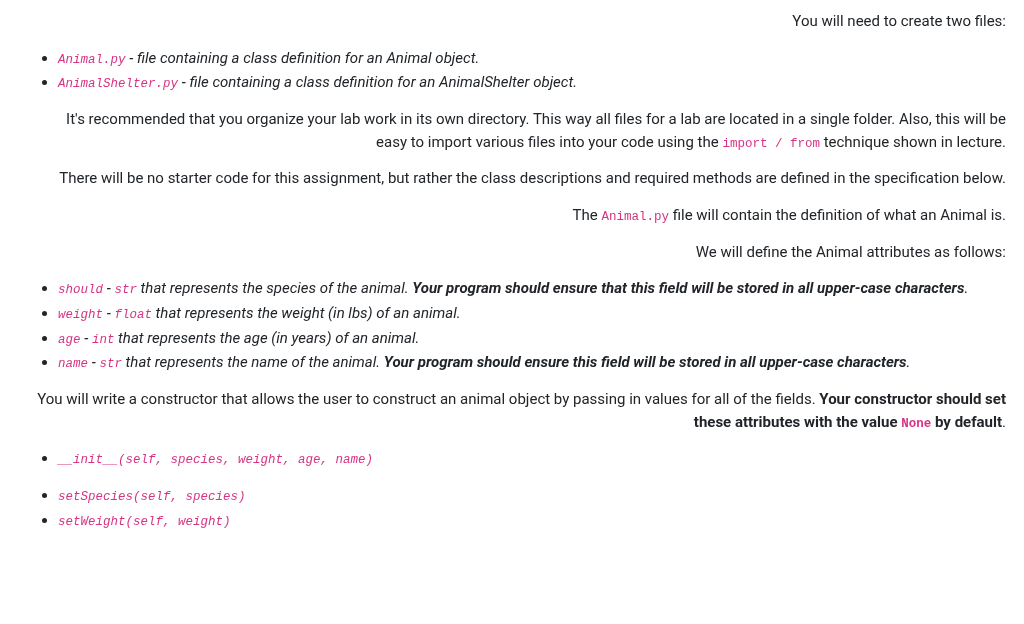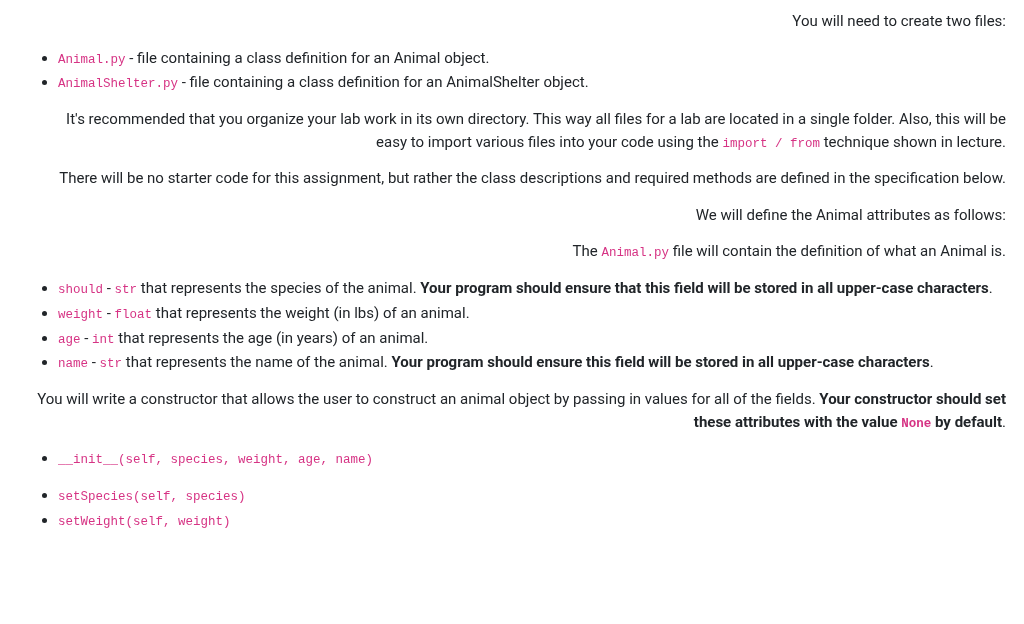--- a/index.html
+++ b/index.html
@@ -13,20 +13,21 @@
   }
   .page {
     padding: 10px 18px 20px 18px;
     max-width: 1024px;
     box-sizing: border-box;
   }
   p { margin: 0 0 14px 16px; text-align: right; }
   ul {
     margin: 0 0 14px 0;
     padding-left: 40px;
+    font-style: italic;
   }
   li {
     margin: 2px 0;
   }
   code {
     font-family: "SFMono-Regular", Consolas, "Liberation Mono", Menlo, Courier, monospace;
     font-size: 12.5px;
     color: #d63384;
   }
   h2 {
@@ -57,25 +58,25 @@
     </li>
   </ul>
 
   <p>
     <span>It's recommended that you organize your lab work in its own directory. This way all files for a lab are located in a single folder. Also, this will be easy to import various files into your code using the </span><code>import / from</code><span> technique shown in lecture.</span>
   </p>
 
   <p>There will be no starter code for this assignment, but rather the class descriptions and required methods are defined in the specification below.</p>
 
 
-  <p>We will define the Animal attributes as follows:</p>
-
   <p>
     <span>The </span><code>Animal.py</code><span> file will contain the definition of what an Animal is.</span>
   </p>
+
+  <p>We will define the Animal attributes as follows:</p>
 
   <ul>
     <li>
       <code>should</code><span> - </span><code>str</code><span> that represents the species of the animal. </span><strong>Your program should ensure that this field will be stored in all upper-case characters</strong><span>.</span>
     </li>
     <li>
       <code>weight</code><span> - </span><code>float</code><span> that represents the weight (in lbs) of an animal.</span>
     </li>
     <li>
       <code>age</code><span> - </span><code>int</code><span> that represents the age (in years) of an animal.</span>

